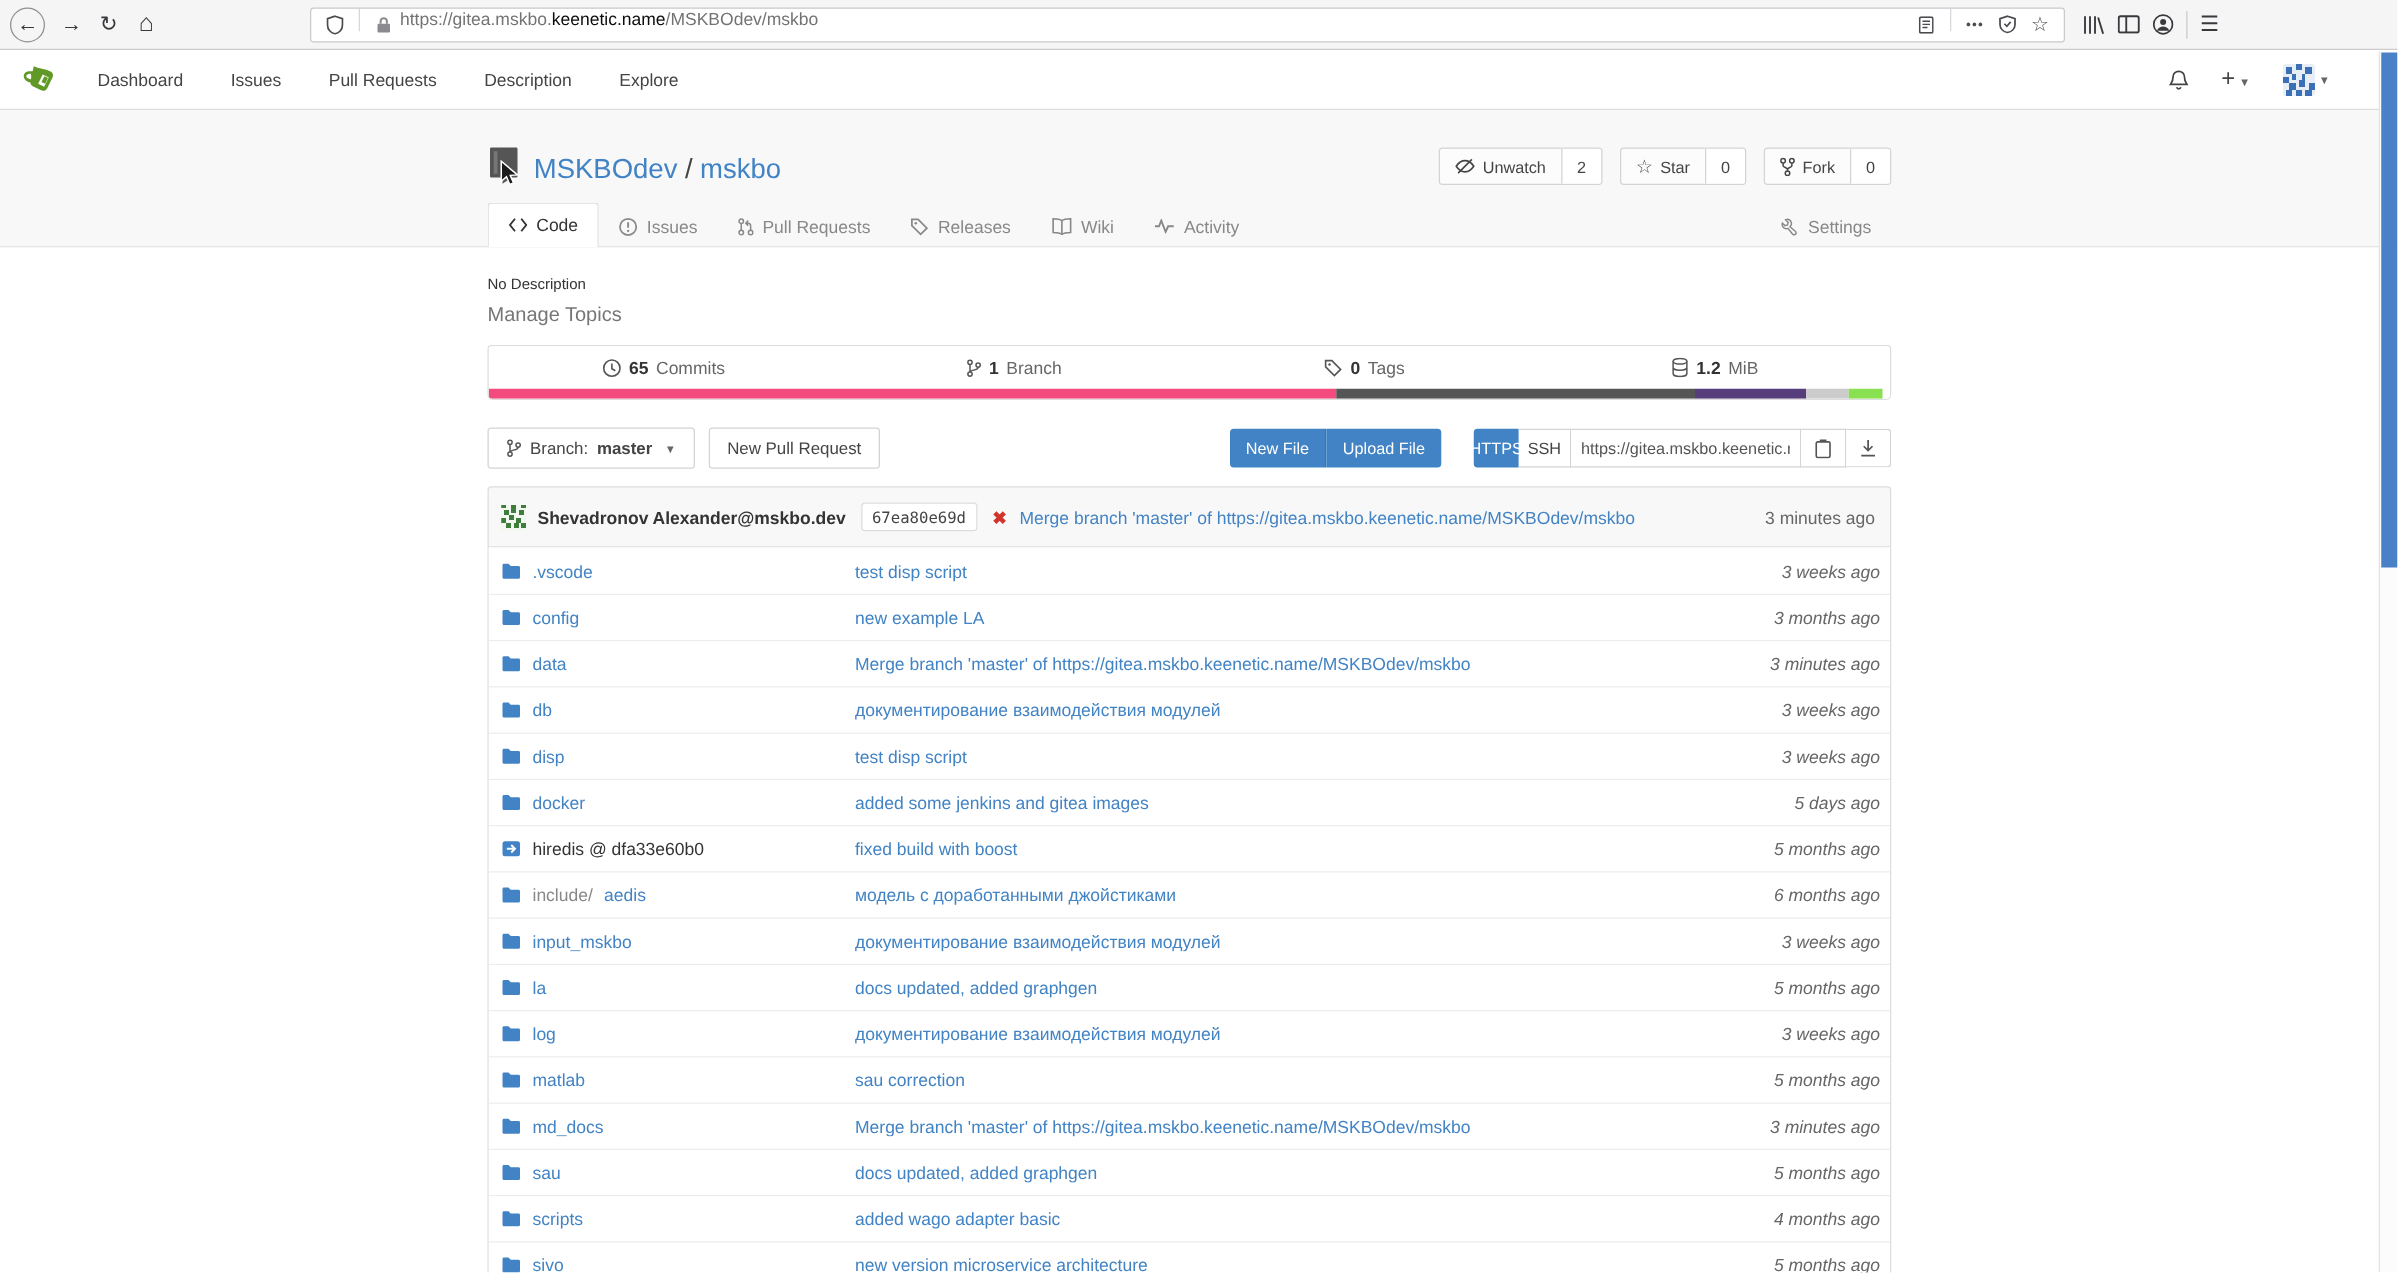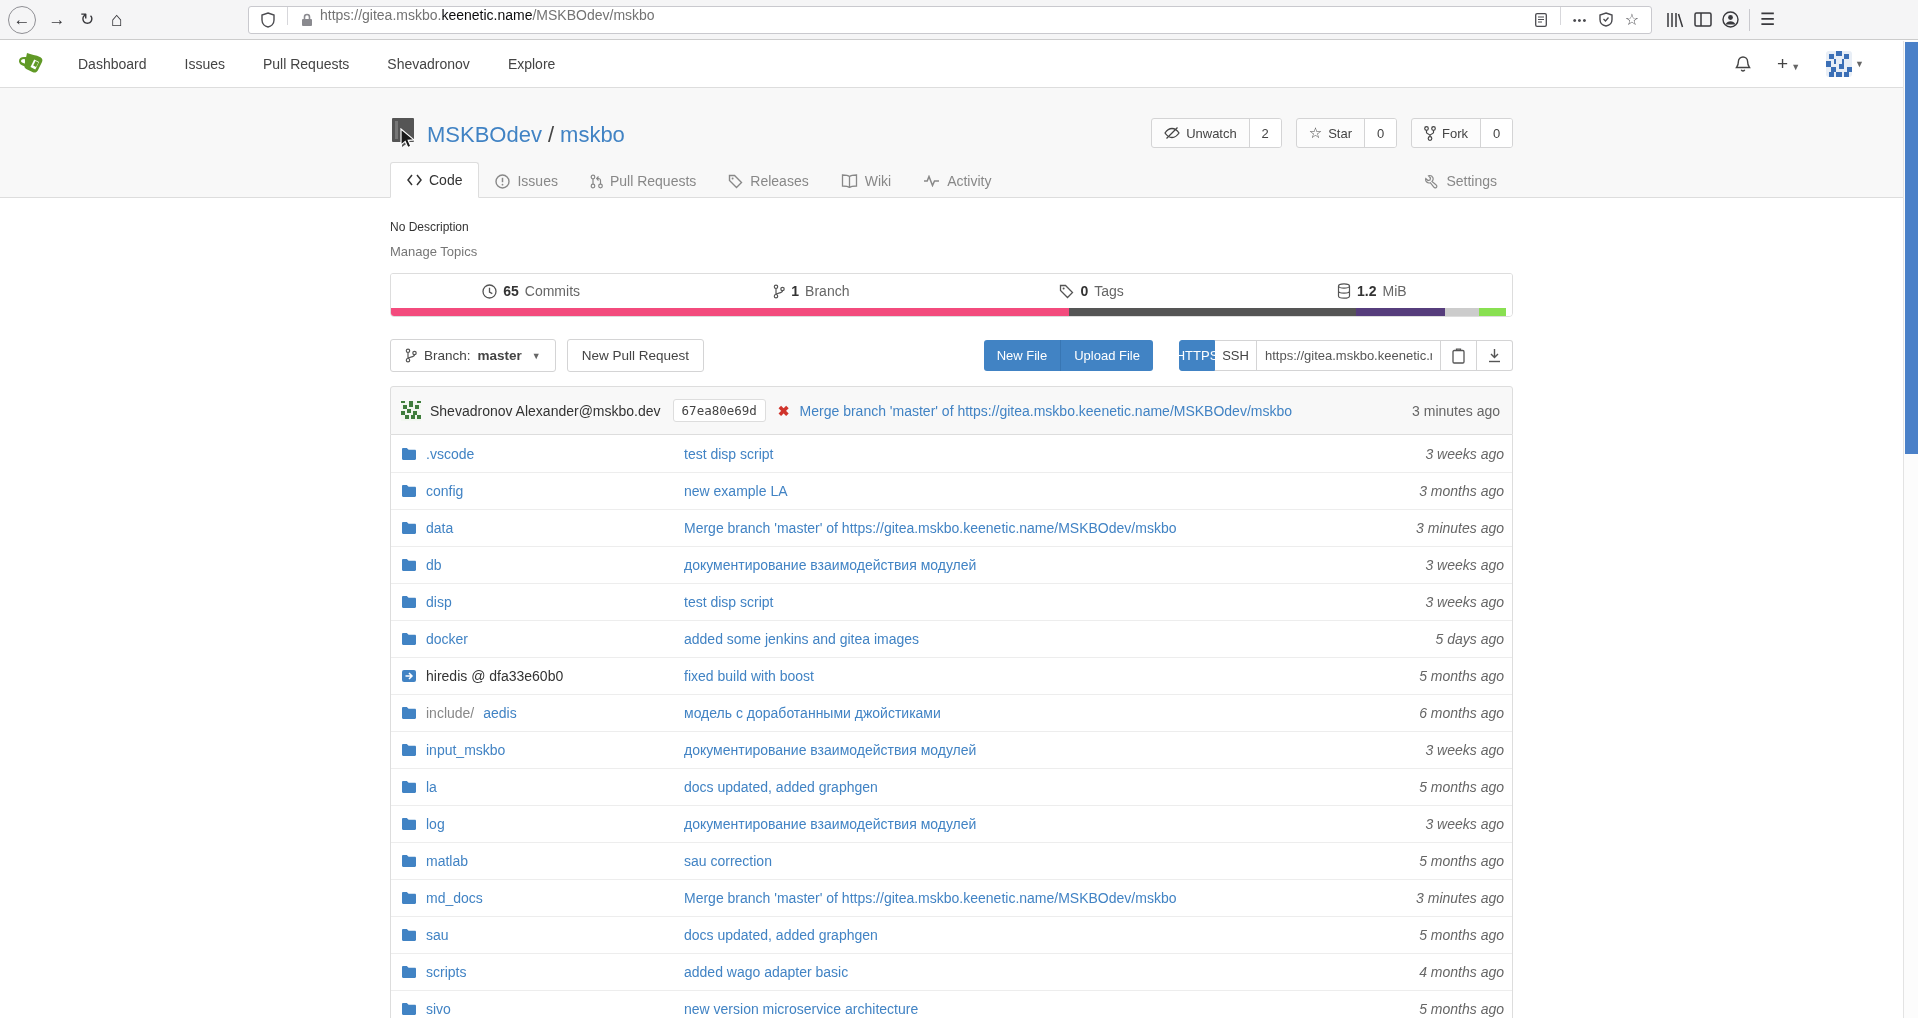--- a/index.html
+++ b/index.html
@@ -45,21 +45,21 @@
   .tabs { margin-top:14px; display:flex; align-items:flex-end; border-bottom:1px solid #ddd; }
   .tabs-inner { width:1123px; margin-left:390px; display:flex; align-items:flex-end; }
   .tab { display:flex; align-items:center; gap:7px; padding:9px 16px; font-size:14px; color:#888; margin-bottom:-1px; cursor:pointer; }
   .tab.active { background:#fff; border:1px solid #ddd; border-bottom:1px solid #fff; border-radius:3px 3px 0 0; color:#333; }
   .tab-ico { display:inline-flex; align-items:center; }
   .tab-settings { margin-left:auto; }
 
   
   .main { background:#fff; padding-top:22px; }
   .desc { font-size:12px; color:#333; }
-  .manage-topics { font-size:13px; color:#767676; margin-top:10px; }
+  .manage-topics { font-size:16px; color:#767676; margin-top:10px; }
   .stats-box { margin-top:14px; border:1px solid #ddd; border-radius:3px 3px 4px 4px; overflow:hidden; }
   .stats-row { display:flex; height:34px; background:#fff; }
   .stat-cell { flex:1; display:flex; align-items:center; justify-content:center; gap:6px; font-size:14px; color:#666; }
   .stat-cell b { color:#333; font-weight:bold; }
   .lang-bar { display:flex; height:8px; background:#fff; }
   .lang-seg { height:8px; }
 
   
   .tool-row { display:flex; align-items:center; margin-top:22px; height:33px; }
   .btn { display:inline-flex; align-items:center; gap:7px; height:33px; padding:0 14px; background:#fff; border:1px solid #d4d4d5; border-radius:3px; font-size:13.5px; color:#444; cursor:pointer; }
@@ -71,21 +71,21 @@
   .clone-group { display:flex; margin-left:26px; height:31px; border-radius:3px; }
   .clone-seg { display:flex; align-items:center; justify-content:center; font-size:13px; border:1px solid #d4d4d5; background:#fff; color:#444; cursor:pointer; }
   .clone-https { background:#4183c4; color:#fff; border-color:#4183c4; border-radius:3px 0 0 3px; width:36px; }
   .clone-ssh { width:42px; border-left:none; }
   .clone-input { width:184px; height:31px; border:1px solid #d4d4d5; border-left:none; font-size:13px; color:#555; padding:0 8px; font-family:"Liberation Sans", sans-serif; }
   .clone-btn { width:36px; border-left:none; }
   .clone-btn.last { border-radius:0 3px 3px 0; }
 
   
   .commit-box { margin-top:14px; height:49px; background:#f8f8f8; border:1px solid #ddd; border-radius:3px 3px 0 0; display:flex; align-items:center; padding:0 10px; font-size:14px; }
-  .commit-author { font-weight:normal; color:#333; margin-left:9px; }
+  .commit-author { font-weight:bold; color:#333; margin-left:9px; }
   .sha-badge { margin-left:12px; font-family:"DejaVu Sans Mono", monospace; font-size:12.5px; color:#444; background:#fff; border:1px solid #ddd; border-radius:3px; padding:3px 8px; }
   .ci-fail { color:#d0342c; font-weight:bold; margin-left:12px; font-size:14px; }
   .commit-msg { margin-left:10px; color:#4183c4; text-decoration:none; white-space:nowrap; overflow:hidden; }
   .commit-time { margin-left:auto; color:#666; padding-right:2px; }
 
   .file-table { border:1px solid #ddd; border-top:none; }
   .frow { display:flex; align-items:center; height:37px; font-size:14px; background:#fff; }
   .frow + .frow { border-top:1px solid #ededed; }
   .fname { width:293px; display:flex; align-items:center; gap:9px; padding-left:10px; white-space:nowrap; overflow:hidden; }
   .ficon { display:inline-flex; width:16px; height:16px; }
@@ -173,21 +173,21 @@
           <path d="M6 8c-3 0-5 1.5-5 4s2.5 5 6 5c.4 1 1 2 1.7 2.8L10 14c-.8-2-1.3-4-1.5-6H6zm0 2h.7c.2 1.6.6 3.2 1.2 4.8C5.8 14.5 3 13.3 3 12c0-1.3 1.5-2 3-2z" fill="#609926"></path>
           <path d="M9 4c4 1.8 9 2 13.5 4.2 1.8.9 2.4 3 1.5 4.8l-4.2 8.5c-.9 1.8-3.1 2.6-4.9 1.7l-6.7-3.3C6.4 19 5.7 16.8 6.6 15L9 4z" fill="#609926"></path>
           <path d="M16.2 10.5l-3.7 7.5 4.8 2.4 3.7-7.5-4.8-2.4z" fill="#fff"></path>
           <path d="M17.5 12l-2.3 4.6 2.9 1.4 2.3-4.6-2.9-1.4z" fill="#609926"></path>
         </svg>
     </span>
     <div class="gt-menu">
       <a href="#">Dashboard</a>
       <a href="#">Issues</a>
       <a href="#">Pull Requests</a>
-      <a href="#">Shevadronov</a>
+      <a href="#">Description</a>
       <a href="#">Explore</a>
     </div>
     <div class="gt-nav-right">
       <span>
         <svg width="16" height="18" viewBox="0 0 16 18">
             <path d="M8 2a4.6 4.6 0 00-4.6 4.6c0 4-1.6 5.2-2 5.9h13.2c-.4-.7-2-1.9-2-5.9A4.6 4.6 0 008 2z" fill="none" stroke="#444" stroke-width="1.4"></path>
             <path d="M6.3 14.8a1.8 1.8 0 003.4 0" fill="none" stroke="#444" stroke-width="1.4"></path>
           </svg>
       </span>
       <span style="font-size:19px;color:#444;">+<span class="caret">▼</span></span>

